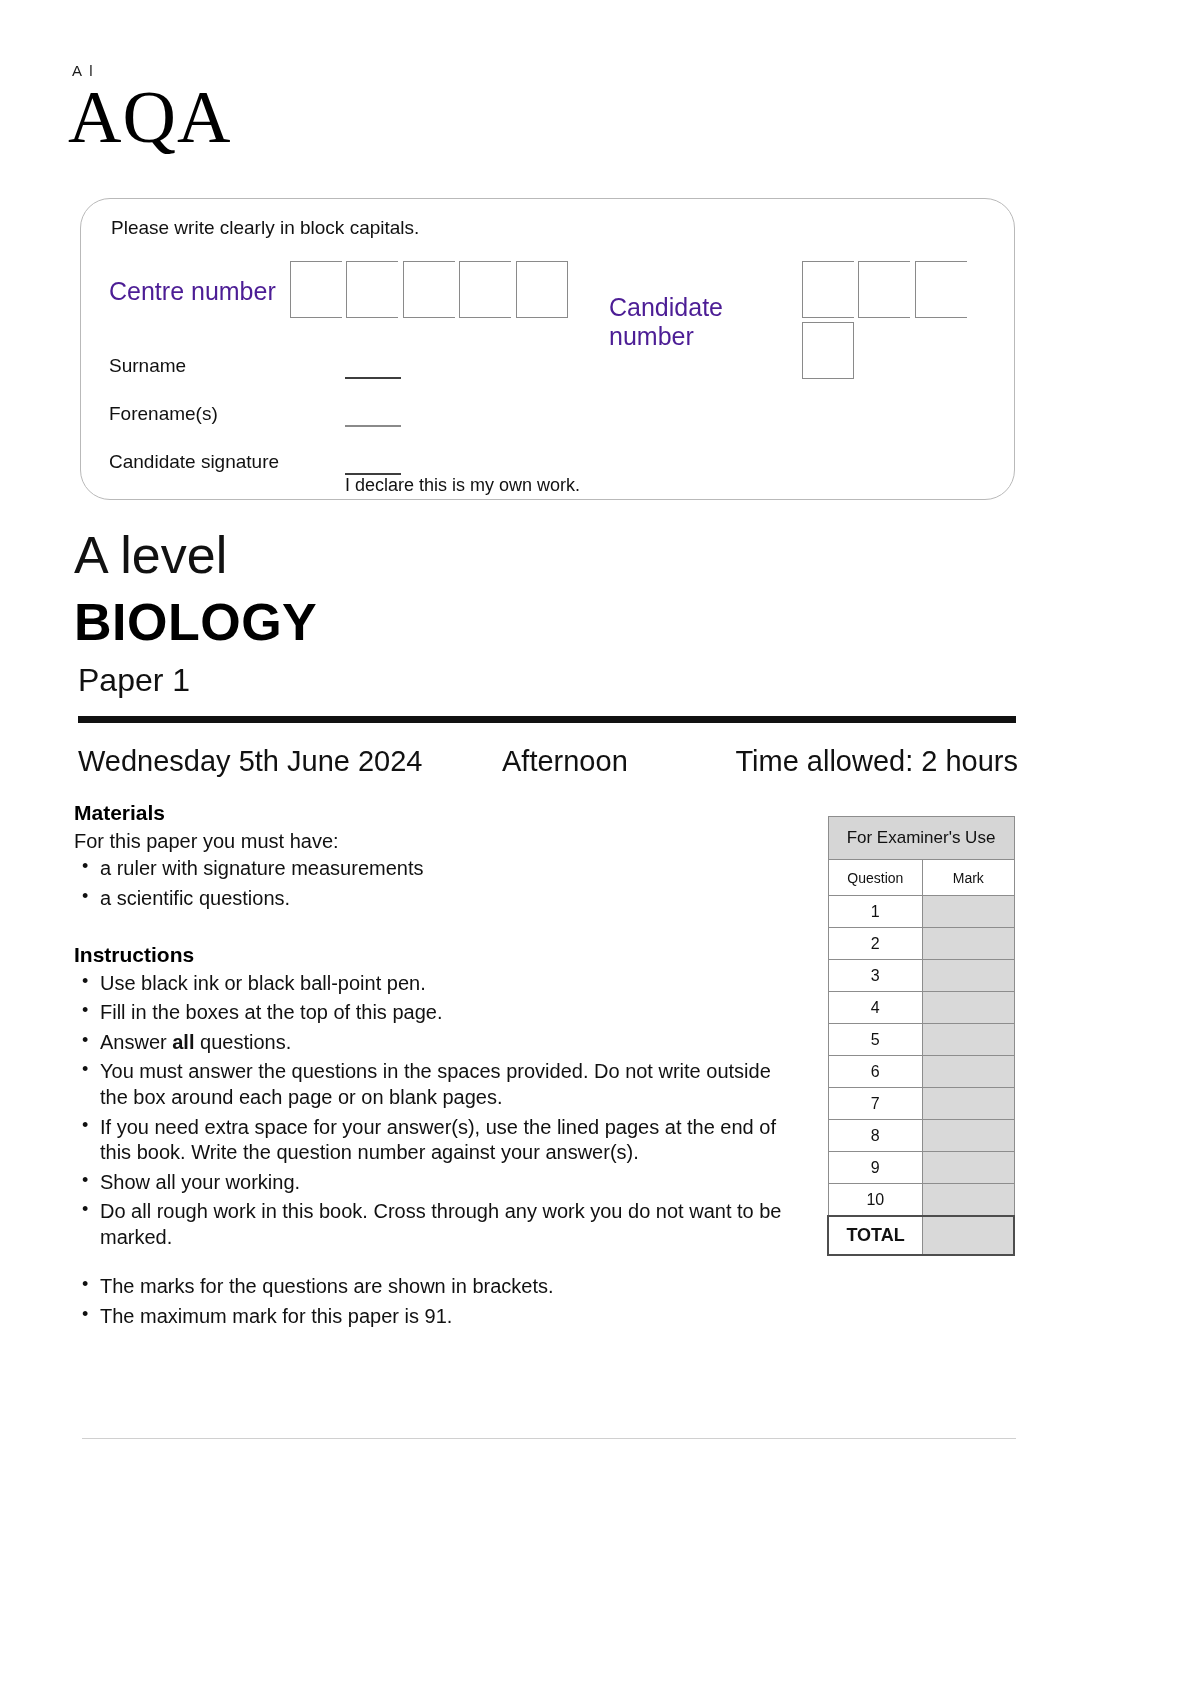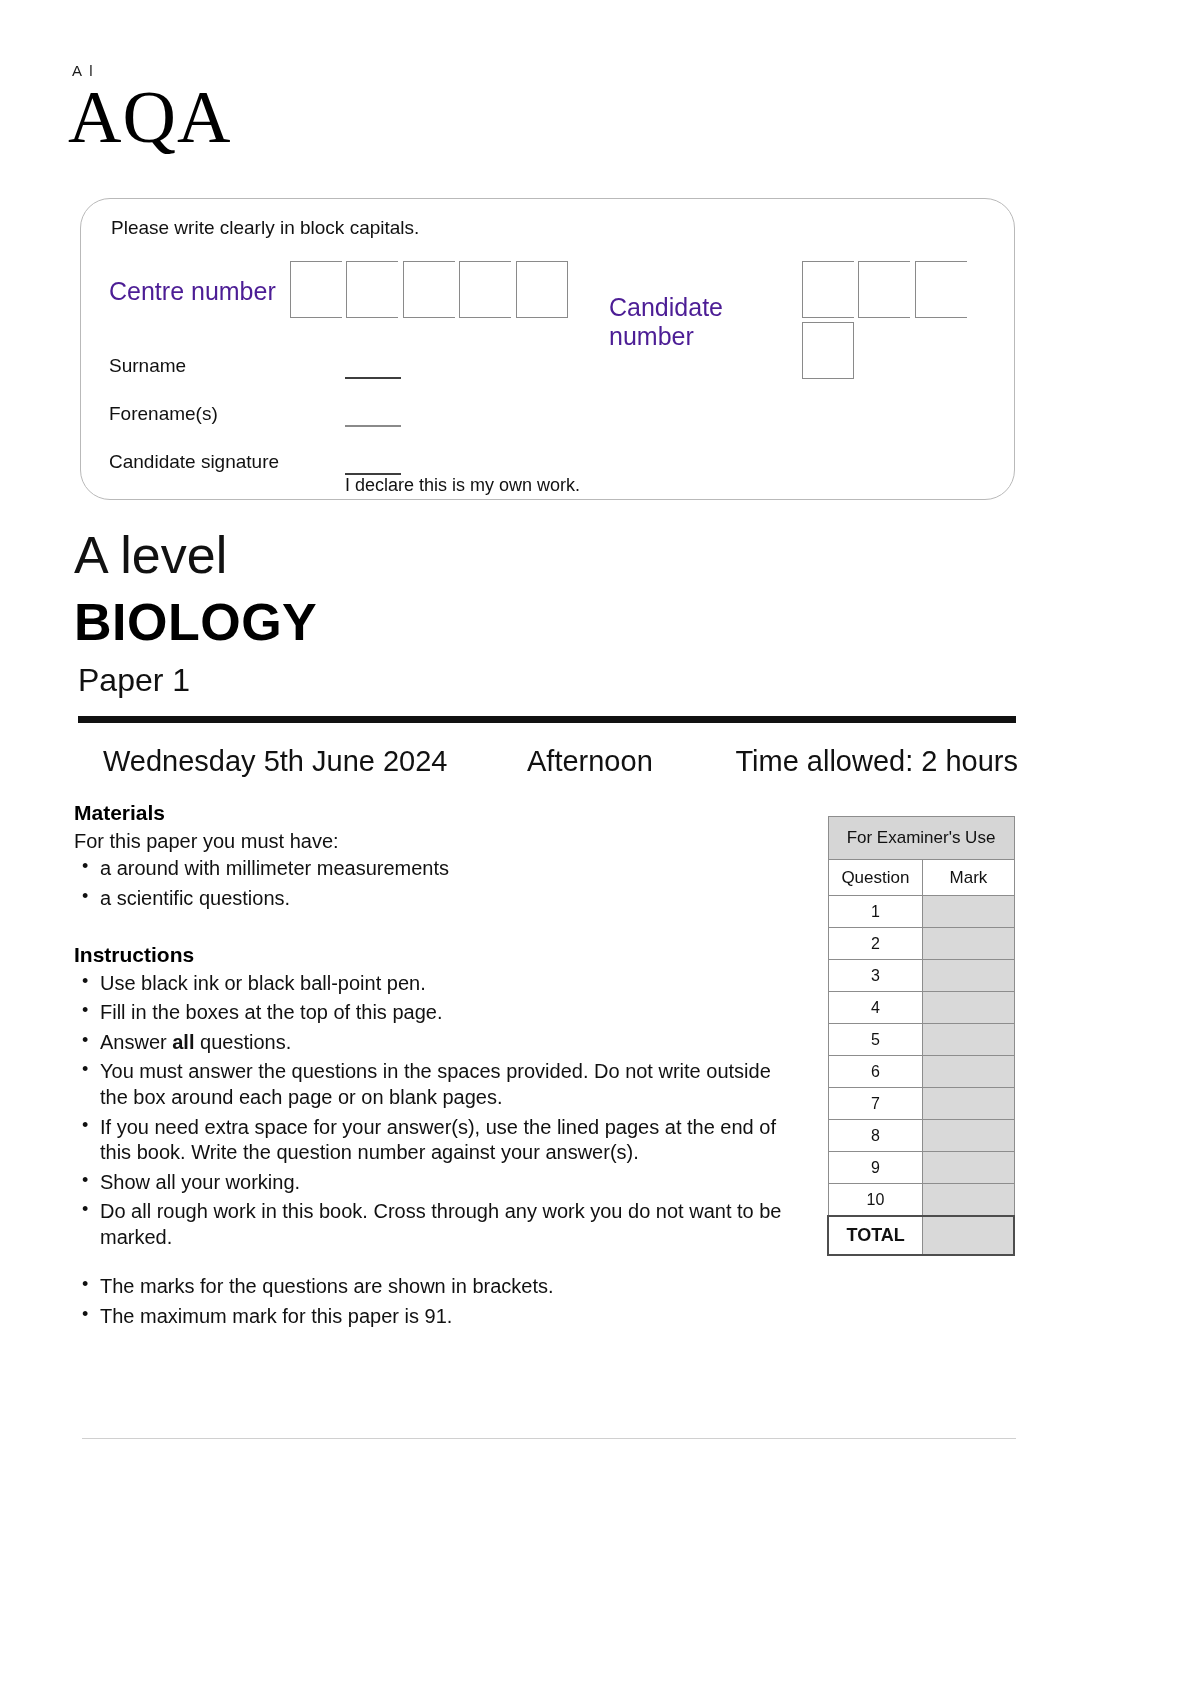--- a/index.html
+++ b/index.html
@@ -171,21 +171,20 @@
     left: 78px;
     top: 745px;
     width: 940px;
     height: 40px;
   }
   .date-row span {
     position: absolute;
     font-size: 29px;
     color: #111;
     white-space: nowrap;
-    margin-left: 25px;
   }
   .date-row .d-date { left: 0; }
   .date-row .d-session { left: 424px; }
   .date-row .d-time { right: 0; }
 
   
   .body-col {
     position: absolute;
     left: 74px;
     top: 800px;
@@ -242,21 +241,21 @@
     background: #fff;
   }
   .exam-table .hdr-span {
     background: #d6d6d6;
     height: 42px;
     font-size: 17px;
   }
   .exam-table .col-head {
     background: #fff;
     height: 35px;
-    font-size: 17px;
+    font-size: 14px;
     border-radius: 12px;
   }
   .exam-table td.qnum { width: 95px; background: #fff; }
   .exam-table td.mark { width: 93px; background: #d9d9d9; }
   .exam-table tr.total-row td {
     border-top: 2px solid #4d4d4d;
     border-bottom: 2px solid #4d4d4d;
     height: 37px;
   }
   .exam-table tr.total-row td.qnum {
@@ -339,21 +338,21 @@
     <span class="d-date">Wednesday 5th June 2024</span>
     <span class="d-session">Afternoon</span>
     <span class="d-time">Time allowed: 2 hours</span>
   </div>
 
   <div class="body-col">
 
     <div class="sec-head">Materials</div>
     <div class="plain-line">For this paper you must have:</div>
     <ul class="bullets">
-      <li>a around with millimeter measurements</li>
+      <li>a ruler with signature measurements</li>
       <li>a scientific questions.</li>
     </ul>
 
     <div class="gap-lg"></div>
 
     <div class="sec-head">Instructions</div>
     <ul class="bullets">
       <li>Use black ink or black ball-point pen.</li>
       <li>Fill in the boxes at the top of this page.</li>
       <li><span>Answer </span><b class="em">all</b><span> questions.</span></li>

